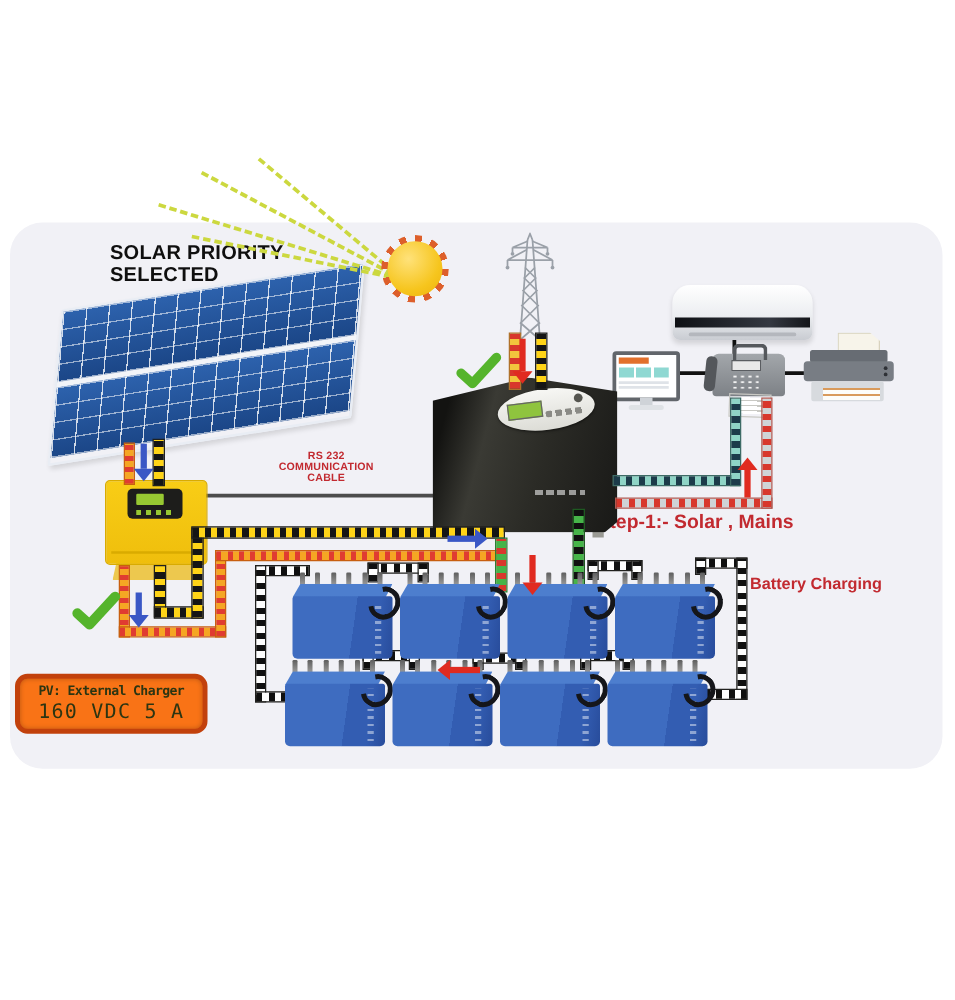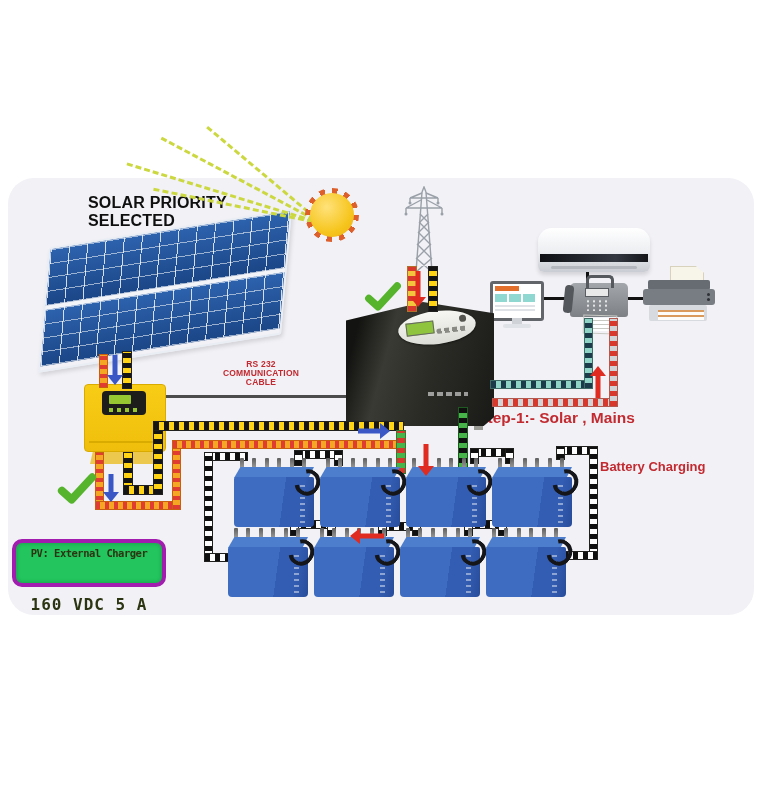--- a/index.html
+++ b/index.html
@@ -12,25 +12,25 @@
          letter-spacing:.2px;color:#0f0f0f;}
   .solar-params{position:absolute;left:12px;top:514px;width:210px;font-size:18px;font-weight:bold;
          letter-spacing:-.3px;color:#0b0b0b;}
   .redtxt{color:#c22a30;font-weight:bold;text-align:center;line-height:1.06;}
   .rs232{position:absolute;left:213px;top:360px;width:96px;font-size:8.5px;letter-spacing:.2px;}
   .loadlbl{position:absolute;left:608px;top:337px;width:148px;font-size:15.5px;}
   .steplbl{position:absolute;left:446px;top:410px;width:220px;font-size:15.5px;}
   .batchg{position:absolute;left:600px;top:460px;width:160px;font-size:13px;text-align:left;}
 
   
-  .lcd{position:absolute;left:12px;top:539px;width:146px;height:40px;background:#22c55e;
-       border:4px solid #a21caf;border-radius:10px;text-align:center;
+  .lcd{position:absolute;left:12px;top:539px;width:146px;height:40px;background:#f97316;
+       border:4px solid #c2410c;border-radius:10px;text-align:center;
        font-family:"DejaVu Sans Mono",monospace;color:#2c3512;box-shadow:inset 0 0 4px rgba(0,0,0,.25);}
   .lcd .l1{font-size:10.5px;font-weight:bold;margin-top:4px;letter-spacing:-.5px;}
-  .lcd .l2{font-size:16px;font-weight:bold;letter-spacing:1px;margin-top:36px;}
+  .lcd .l2{font-size:16px;font-weight:normal;letter-spacing:1px;}
 
   
   .sun{position:absolute;left:305px;top:188px;width:54px;height:54px;z-index:6;}
   .sun .spikes{position:absolute;inset:0;border-radius:50%;
        background:repeating-conic-gradient(#dd5f2b 0 13deg,transparent 13deg 30deg);}
   .sun .core{position:absolute;inset:5px;border-radius:50%;
        background:radial-gradient(circle at 38% 32%,#ffe27a,#f6c51d 62%,#edb00e);}
   .ray{position:absolute;height:0;border-top:3px dashed #ccd83f;transform-origin:100% 50%;z-index:5;}
 
   

